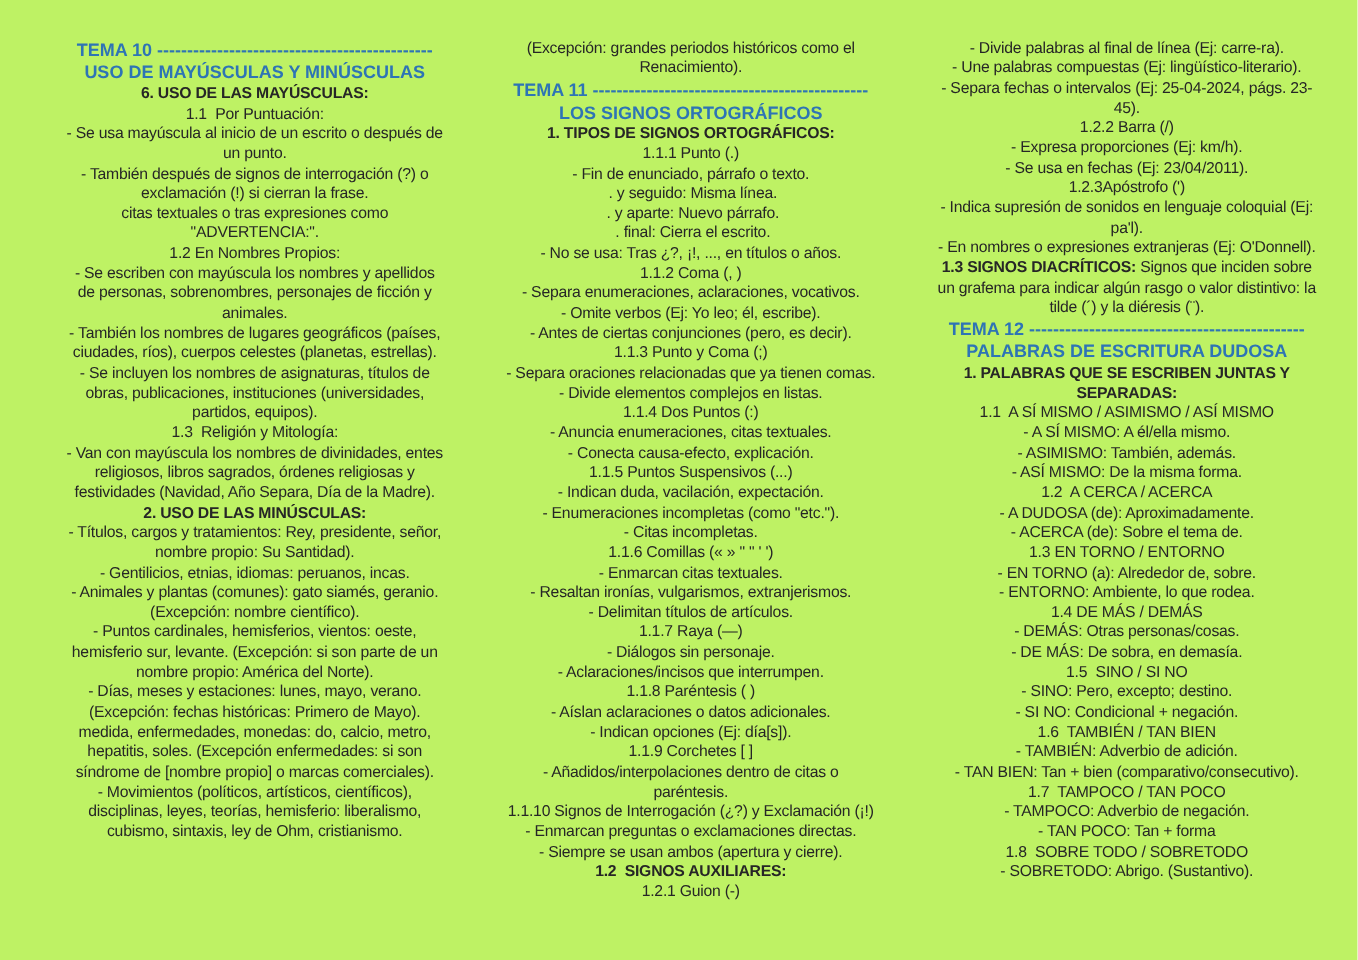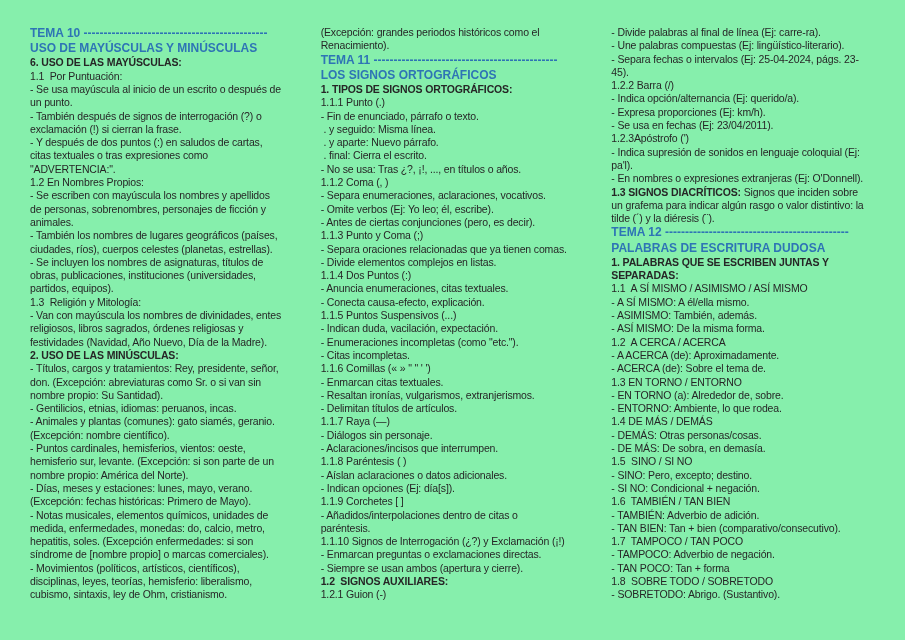--- a/index.html
+++ b/index.html
@@ -26,59 +26,56 @@
     font-weight:700;
     font-size:12px;
     line-height:15.2px;
     letter-spacing:0;
   }
   .line b{font-weight:700;}
 </style>
 </head>
 <body>
 
-<div class="page" style="--heading: #2e74b5; color: rgb(38, 38, 38); background: #86efac;">
+<div class="page" style="--heading: #2e74b5; color: rgb(38, 38, 38); background: #bef264; text-align: center;">
   <div class="col">
       <div class="line tema">TEMA 10 ----------------------------------------------</div>
       <div class="line title">USO DE MAYÚSCULAS Y MINÚSCULAS</div>
       <div class="line bold">6. USO DE LAS MAYÚSCULAS:</div>
       <div class="line normal">1.1  Por Puntuación:</div>
       <div class="line normal">- Se usa mayúscula al inicio de un escrito o después de</div>
       <div class="line normal">un punto.</div>
       <div class="line normal">- También después de signos de interrogación (?) o</div>
       <div class="line normal">exclamación (!) si cierran la frase.</div>
-      <div class="line normal">- Y después de dos puntos (:) en saludos de cartas,</div>
       <div class="line normal">citas textuales o tras expresiones como</div>
       <div class="line normal">"ADVERTENCIA:".</div>
       <div class="line normal">1.2 En Nombres Propios:</div>
       <div class="line normal">- Se escriben con mayúscula los nombres y apellidos</div>
       <div class="line normal">de personas, sobrenombres, personajes de ficción y</div>
       <div class="line normal">animales.</div>
       <div class="line normal">- También los nombres de lugares geográficos (países,</div>
       <div class="line normal">ciudades, ríos), cuerpos celestes (planetas, estrellas).</div>
       <div class="line normal">- Se incluyen los nombres de asignaturas, títulos de</div>
       <div class="line normal">obras, publicaciones, instituciones (universidades,</div>
       <div class="line normal">partidos, equipos).</div>
       <div class="line normal">1.3  Religión y Mitología:</div>
       <div class="line normal">- Van con mayúscula los nombres de divinidades, entes</div>
       <div class="line normal">religiosos, libros sagrados, órdenes religiosas y</div>
-      <div class="line normal">festividades (Navidad, Año Nuevo, Día de la Madre).</div>
+      <div class="line normal">festividades (Navidad, Año Separa, Día de la Madre).</div>
       <div class="line bold">2. USO DE LAS MINÚSCULAS:</div>
       <div class="line normal">- Títulos, cargos y tratamientos: Rey, presidente, señor,</div>
-      <div class="line normal">don. (Excepción: abreviaturas como Sr. o si van sin</div>
       <div class="line normal">nombre propio: Su Santidad).</div>
       <div class="line normal">- Gentilicios, etnias, idiomas: peruanos, incas.</div>
       <div class="line normal">- Animales y plantas (comunes): gato siamés, geranio.</div>
       <div class="line normal">(Excepción: nombre científico).</div>
       <div class="line normal">- Puntos cardinales, hemisferios, vientos: oeste,</div>
       <div class="line normal">hemisferio sur, levante. (Excepción: si son parte de un</div>
       <div class="line normal">nombre propio: América del Norte).</div>
       <div class="line normal">- Días, meses y estaciones: lunes, mayo, verano.</div>
       <div class="line normal">(Excepción: fechas históricas: Primero de Mayo).</div>
-      <div class="line normal">- Notas musicales, elementos químicos, unidades de</div>
       <div class="line normal">medida, enfermedades, monedas: do, calcio, metro,</div>
       <div class="line normal">hepatitis, soles. (Excepción enfermedades: si son</div>
       <div class="line normal">síndrome de [nombre propio] o marcas comerciales).</div>
       <div class="line normal">- Movimientos (políticos, artísticos, científicos),</div>
       <div class="line normal">disciplinas, leyes, teorías, hemisferio: liberalismo,</div>
       <div class="line normal">cubismo, sintaxis, ley de Ohm, cristianismo.</div>
     </div>
   <div class="col">
       <div class="line normal">(Excepción: grandes periodos históricos como el</div>
       <div class="line normal">Renacimiento).</div>
@@ -123,40 +120,39 @@
       <div class="line normal">- Siempre se usan ambos (apertura y cierre).</div>
       <div class="line bold">1.2  SIGNOS AUXILIARES:</div>
       <div class="line normal">1.2.1 Guion (-)</div>
     </div>
   <div class="col">
       <div class="line normal">- Divide palabras al final de línea (Ej: carre-ra).</div>
       <div class="line normal">- Une palabras compuestas (Ej: lingüístico-literario).</div>
       <div class="line normal">- Separa fechas o intervalos (Ej: 25-04-2024, págs. 23-</div>
       <div class="line normal">45).</div>
       <div class="line normal">1.2.2 Barra (/)</div>
-      <div class="line normal">- Indica opción/alternancia (Ej: querido/a).</div>
       <div class="line normal">- Expresa proporciones (Ej: km/h).</div>
       <div class="line normal">- Se usa en fechas (Ej: 23/04/2011).</div>
       <div class="line normal">1.2.3Apóstrofo (')</div>
       <div class="line normal">- Indica supresión de sonidos en lenguaje coloquial (Ej:</div>
       <div class="line normal">pa'l).</div>
       <div class="line normal">- En nombres o expresiones extranjeras (Ej: O'Donnell).</div>
       <div class="line normal"><b>1.3 SIGNOS DIACRÍTICOS:</b> Signos que inciden sobre</div>
       <div class="line normal">un grafema para indicar algún rasgo o valor distintivo: la</div>
       <div class="line normal">tilde (´) y la diéresis (¨).</div>
       <div class="line tema">TEMA 12 ----------------------------------------------</div>
       <div class="line title">PALABRAS DE ESCRITURA DUDOSA</div>
       <div class="line bold">1. PALABRAS QUE SE ESCRIBEN JUNTAS Y</div>
       <div class="line bold">SEPARADAS:</div>
       <div class="line normal">1.1  A SÍ MISMO / ASIMISMO / ASÍ MISMO</div>
       <div class="line normal">- A SÍ MISMO: A él/ella mismo.</div>
       <div class="line normal">- ASIMISMO: También, además.</div>
       <div class="line normal">- ASÍ MISMO: De la misma forma.</div>
       <div class="line normal">1.2  A CERCA / ACERCA</div>
-      <div class="line normal">- A ACERCA (de): Aproximadamente.</div>
+      <div class="line normal">- A DUDOSA (de): Aproximadamente.</div>
       <div class="line normal">- ACERCA (de): Sobre el tema de.</div>
       <div class="line normal">1.3 EN TORNO / ENTORNO</div>
       <div class="line normal">- EN TORNO (a): Alrededor de, sobre.</div>
       <div class="line normal">- ENTORNO: Ambiente, lo que rodea.</div>
       <div class="line normal">1.4 DE MÁS / DEMÁS</div>
       <div class="line normal">- DEMÁS: Otras personas/cosas.</div>
       <div class="line normal">- DE MÁS: De sobra, en demasía.</div>
       <div class="line normal">1.5  SINO / SI NO</div>
       <div class="line normal">- SINO: Pero, excepto; destino.</div>
       <div class="line normal">- SI NO: Condicional + negación.</div>

